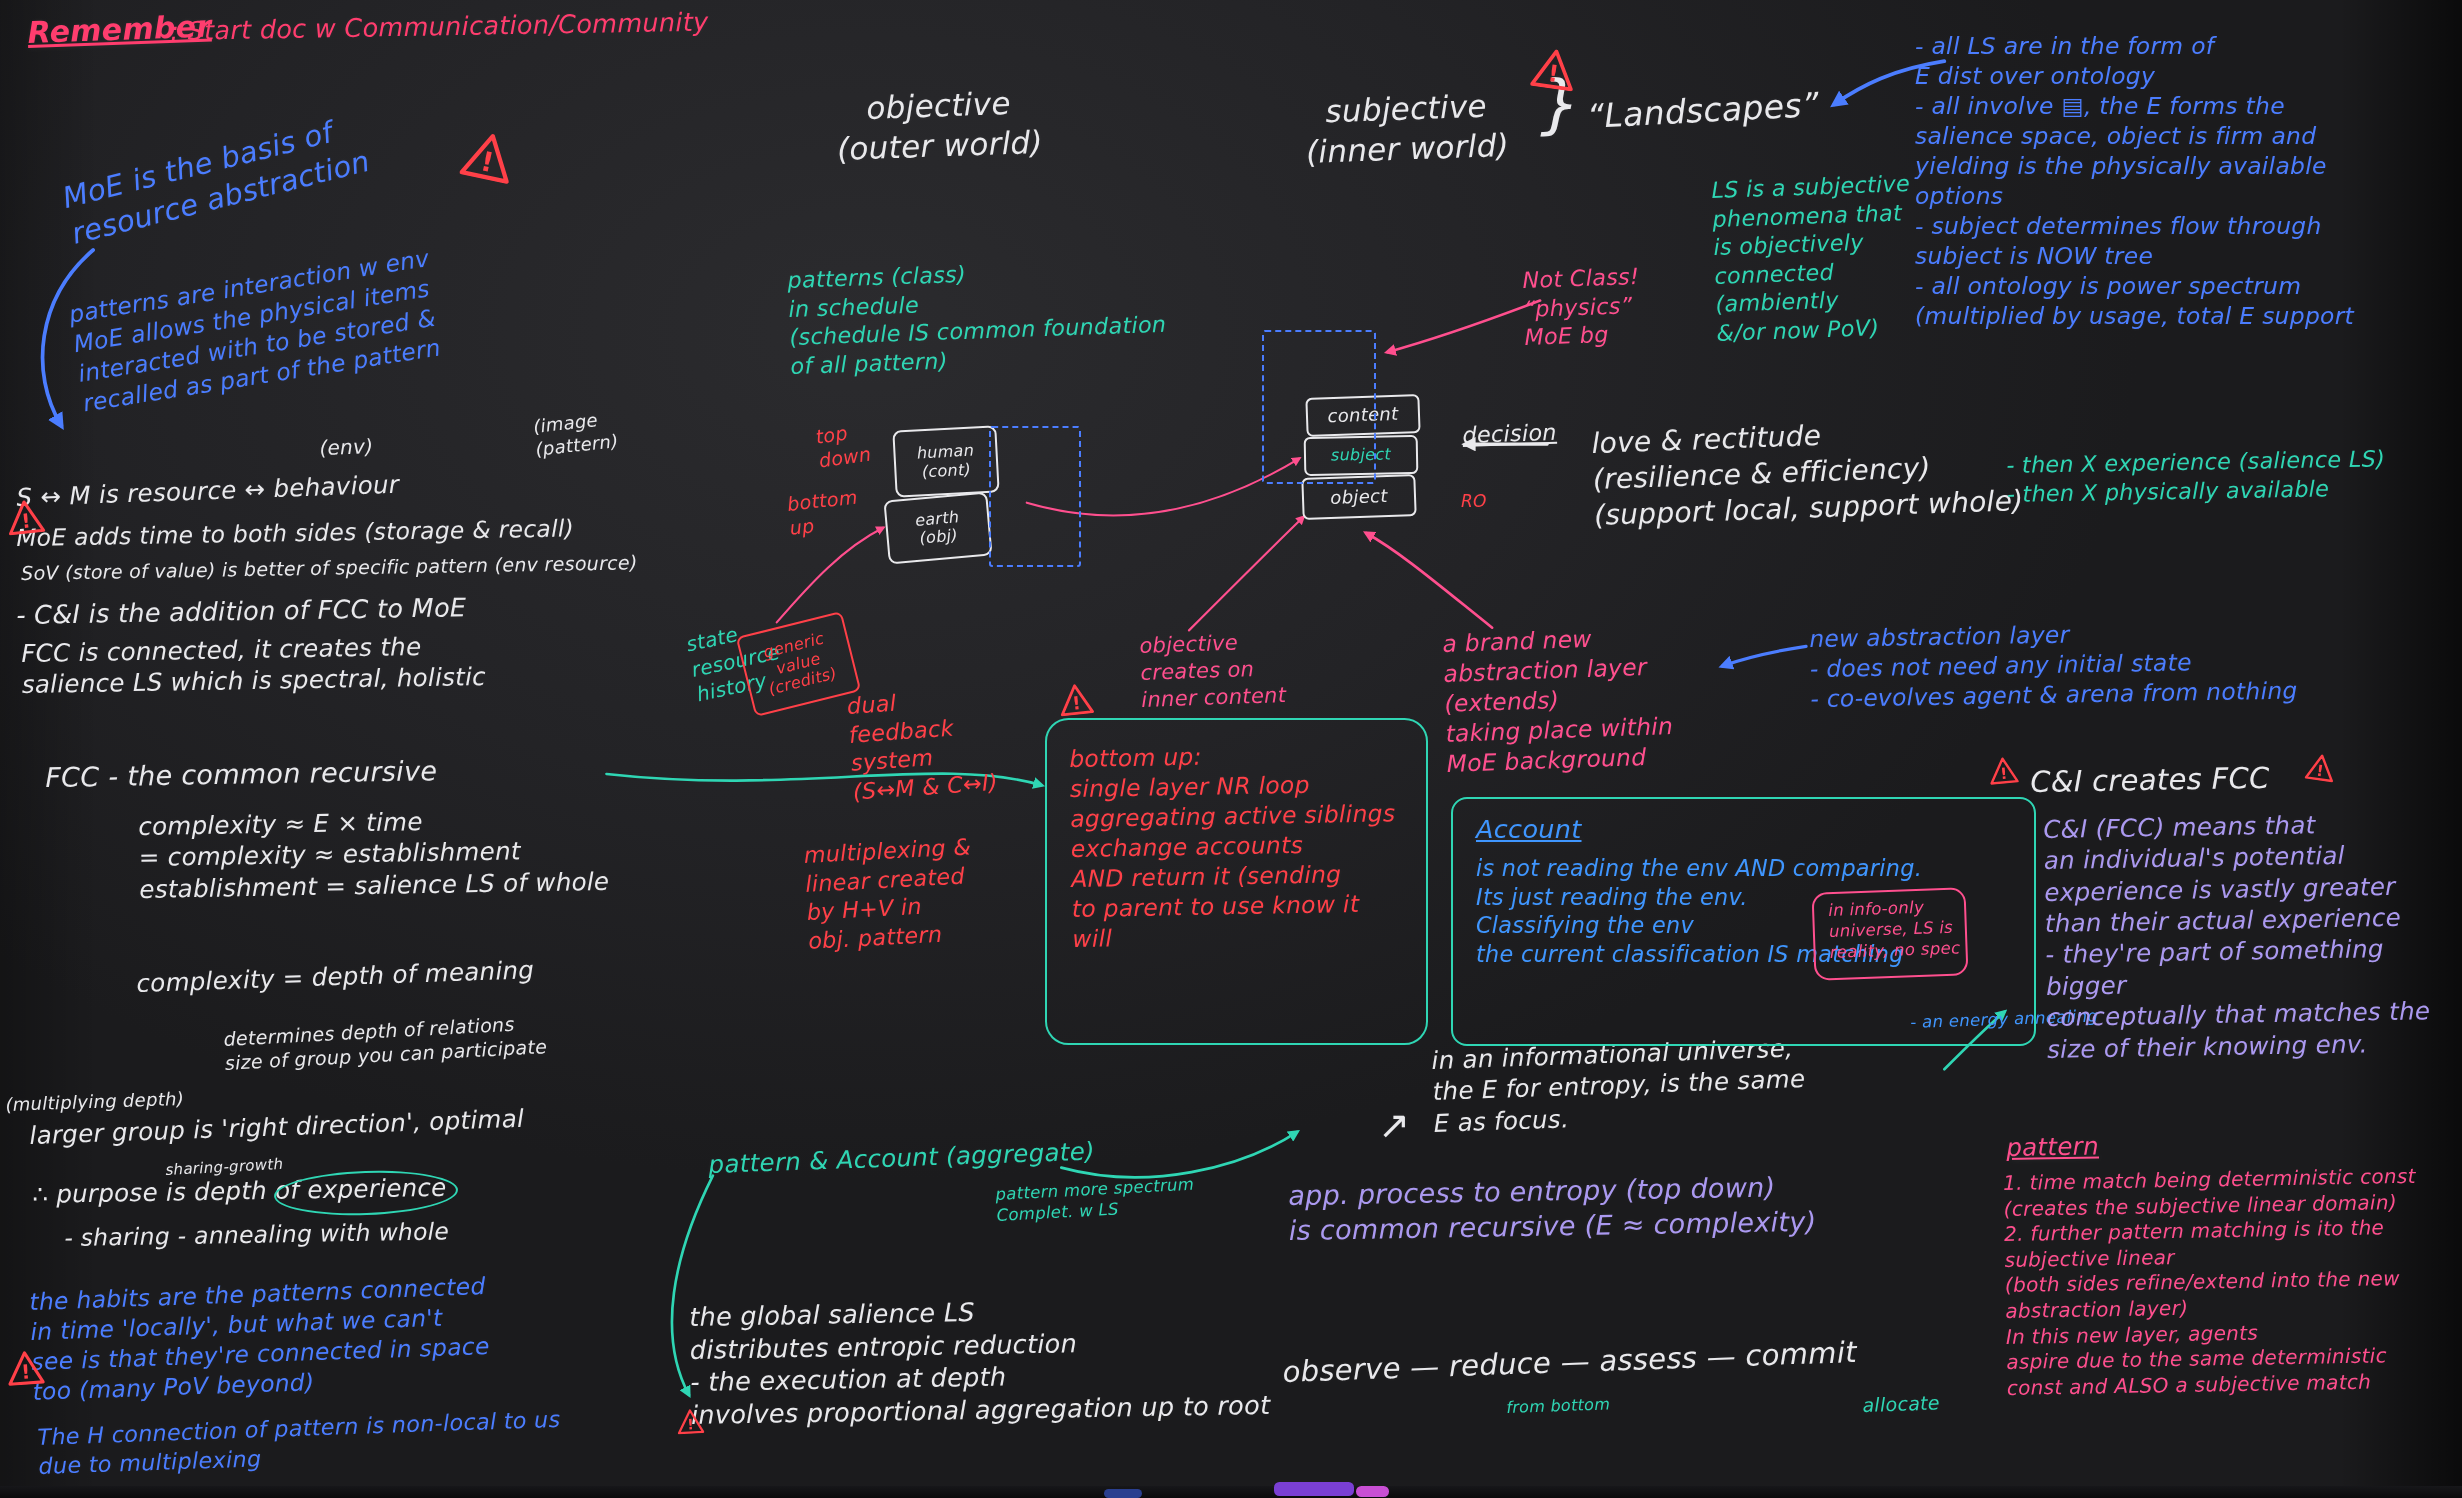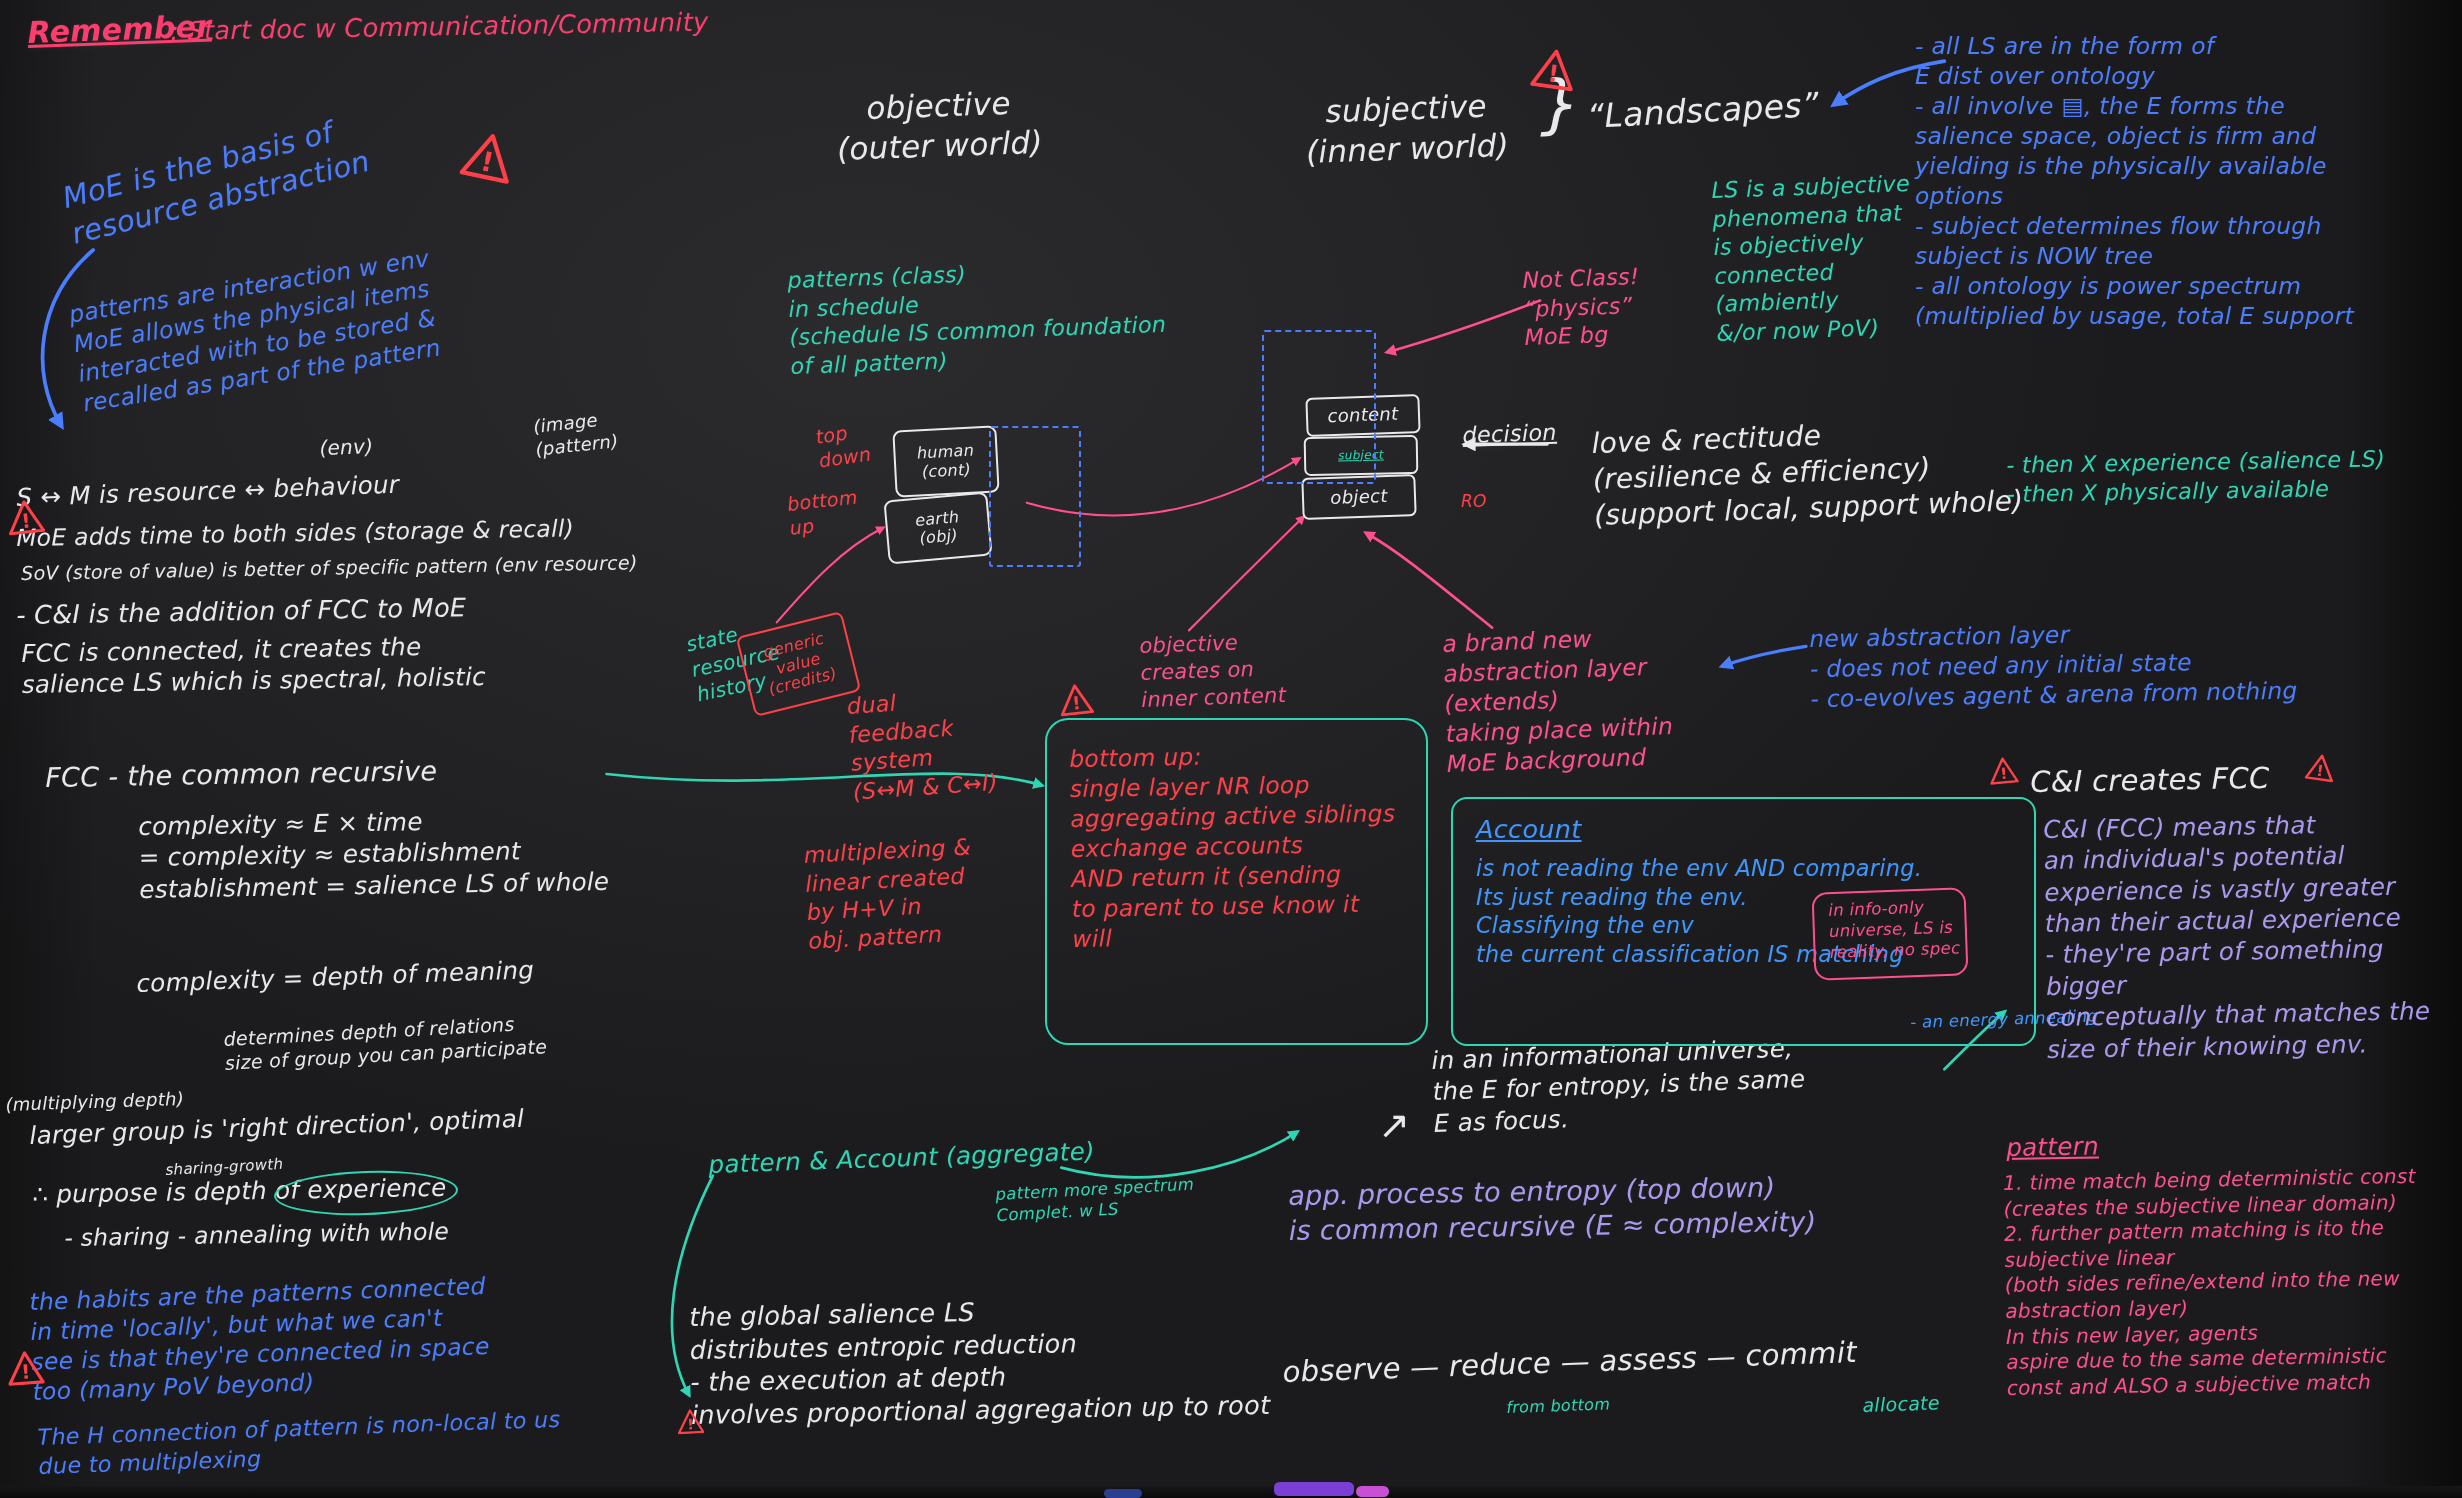--- a/index.html
+++ b/index.html
@@ -227,21 +227,21 @@
     </div>
     <div class="shape-box" style="left: 886px; top: 496px; width: 104px; height: 64px; border: 2.1px solid rgb(233, 233, 236); border-radius: 8.5px; transform: rotate(-5deg);">
       <div class="box-label" style="color: rgb(233, 233, 236); font-size: 16px;">earth
 (obj)</div>
     </div>
     <div class="shape-box" style="left: 989px; top: 426px; width: 92px; height: 141px; border: 2.7px dashed rgb(75, 125, 255); border-radius: 3.2px;"></div>
     <div class="shape-box" style="left: 1306px; top: 396px; width: 114px; height: 39px; border: 2.1px solid rgb(233, 233, 236); border-radius: 6.4px; transform: rotate(-2deg);">
       <div class="box-label" style="color: rgb(233, 233, 236); font-size: 18px;">content</div>
     </div>
     <div class="shape-box" style="left: 1304px; top: 436px; width: 114px; height: 39px; border: 2.1px solid rgb(233, 233, 236); border-radius: 6.4px; transform: rotate(-1deg);">
-      <div class="box-label" style="color: rgb(47, 214, 180); font-size: 12px; text-decoration: underline;">subject</div>
+      <div class="box-label" style="color: rgb(47, 214, 180); font-size: 16px;">subject</div>
     </div>
     <div class="shape-box" style="left: 1302px; top: 476px; width: 114px; height: 42px; border: 2.1px solid rgb(233, 233, 236); border-radius: 6.4px; transform: rotate(-2deg);">
       <div class="box-label" style="color: rgb(233, 233, 236); font-size: 18px;">object</div>
     </div>
     <div class="shape-box" style="left: 1262px; top: 330px; width: 114px; height: 154px; border: 2.7px dashed rgb(75, 125, 255); border-radius: 3.2px;"></div>
     <div class="shape-box" style="left: 744px; top: 623px; width: 109px; height: 82px; border: 2.1px solid rgb(255, 64, 72); border-radius: 7.4px; transform: rotate(-14deg);">
       <div class="box-label" style="color: rgb(255, 64, 72); font-size: 16px;">generic
 value
 (credits)</div>
     </div>

